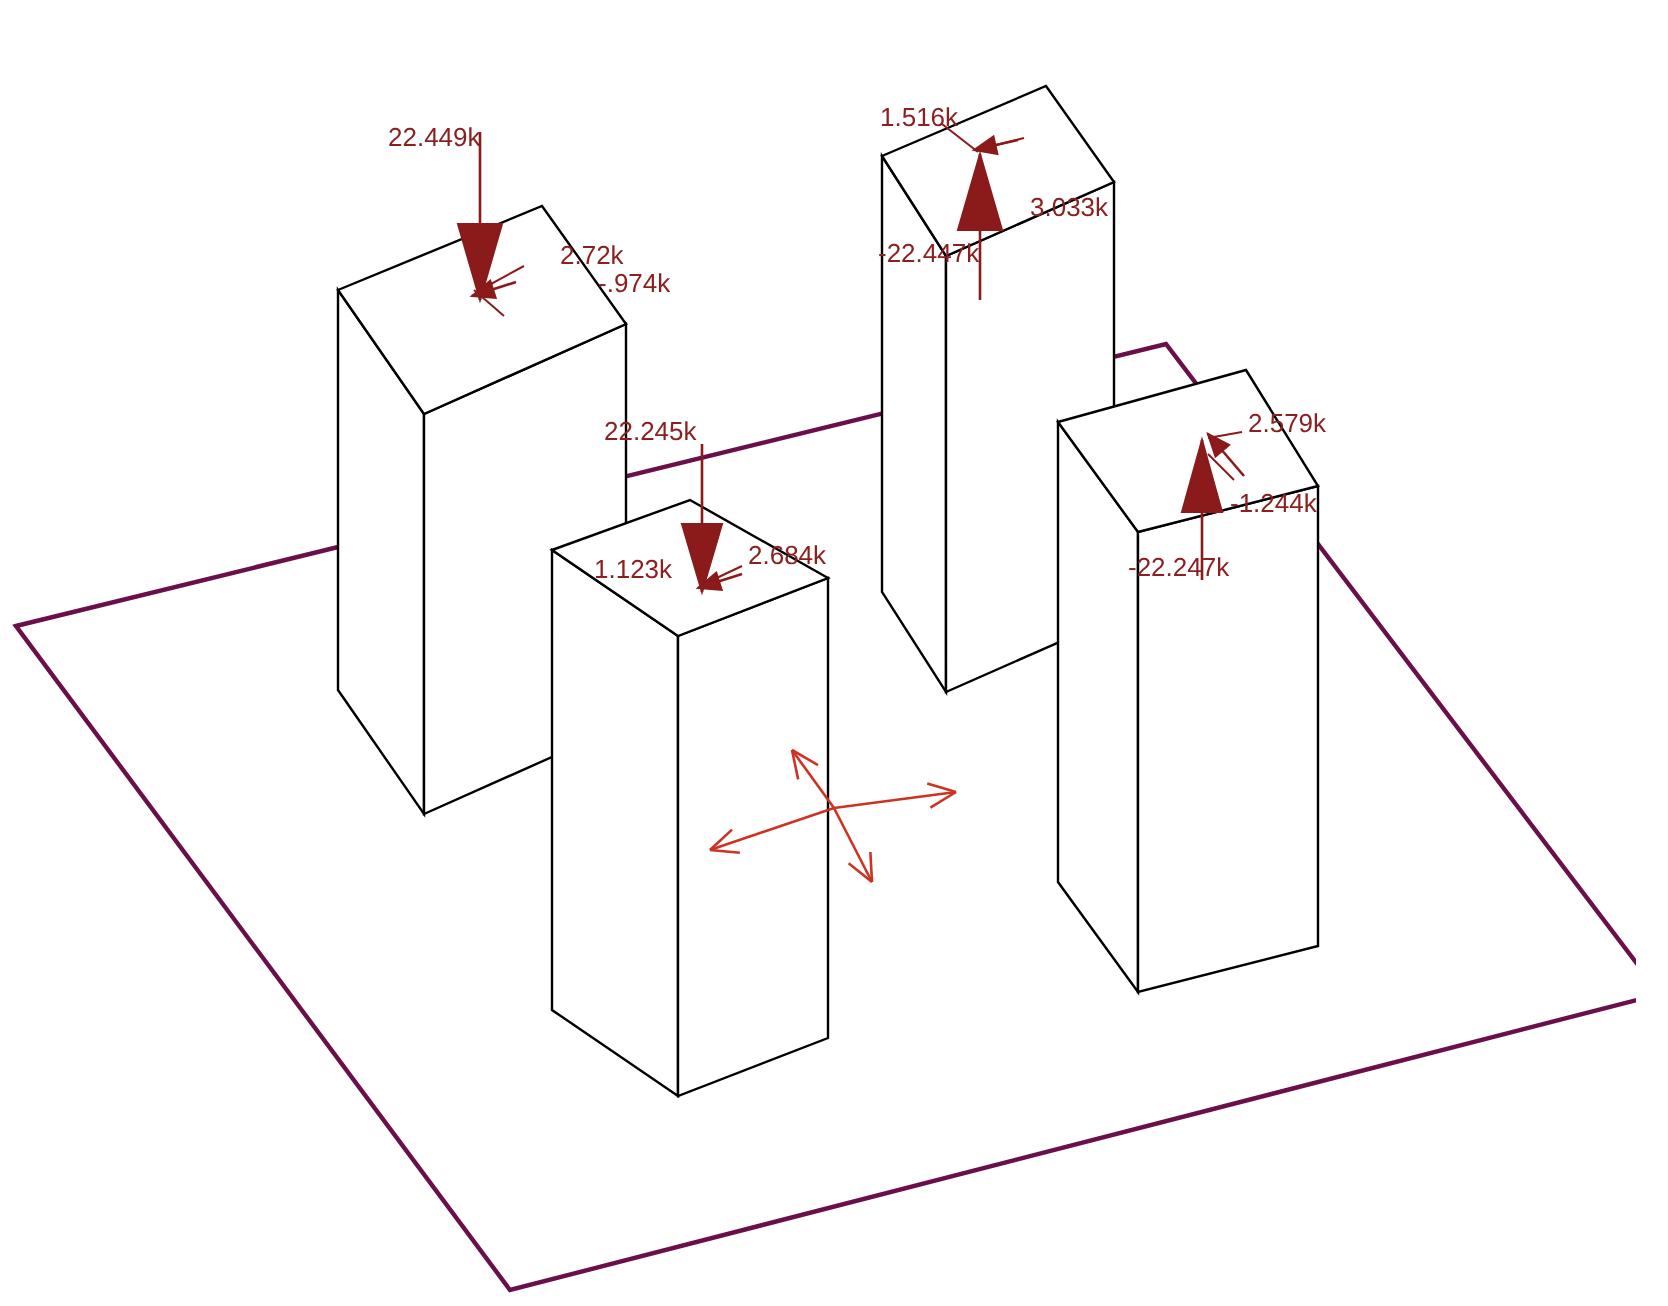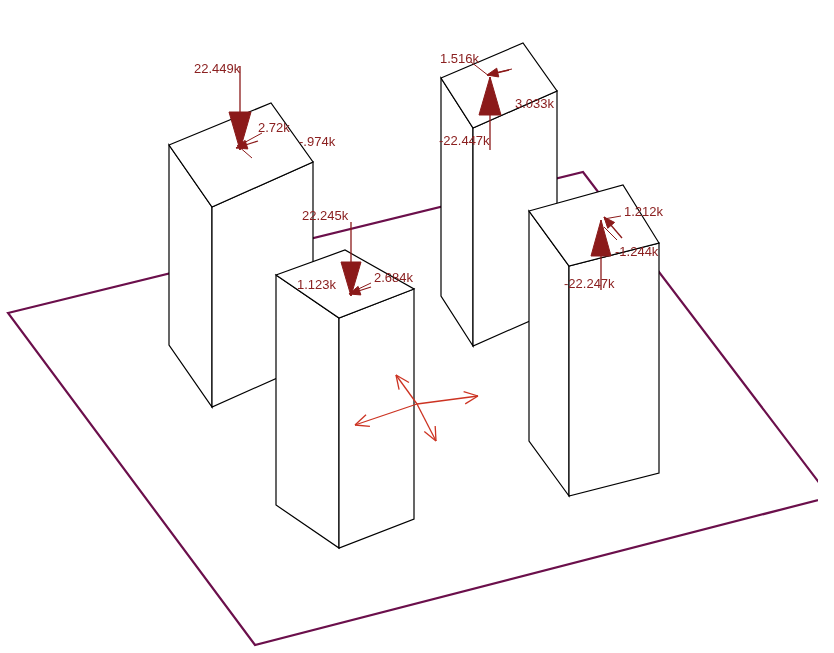--- a/index.html
+++ b/index.html
@@ -103,25 +103,25 @@
         <line x1="417" y1="404" x2="396" y2="375" stroke="#cc3322" stroke-width="1.3" stroke-linecap="butt"></line>
         <line x1="396" y1="375" x2="399.0790988464213" y2="389.68057050301405" stroke="#cc3322" stroke-width="1.3" stroke-linecap="butt"></line>
         <line x1="396" y1="375" x2="408.9869698393936" y2="382.5059053012065" stroke="#cc3322" stroke-width="1.3" stroke-linecap="butt"></line>
         <line x1="417" y1="404" x2="436" y2="441" stroke="#cc3322" stroke-width="1.3" stroke-linecap="butt"></line>
         <line x1="436" y1="441" x2="435.1844041689317" y2="426.02218963131315" stroke="#cc3322" stroke-width="1.3" stroke-linecap="butt"></line>
         <line x1="436" y1="441" x2="424.30249665857986" y2="431.610196190683" stroke="#cc3322" stroke-width="1.3" stroke-linecap="butt"></line>
       </g>
     </svg>
   <div id="labels">
       <div class="lbl" style="left: 194px; top: 62px;">22.449k</div>
-      <div class="lbl" style="left: 258px; top: 121px;">2.72k</div>
+      <div class="lbl" style="left: 280px; top: 121px;">2.72k</div>
       <div class="lbl" style="left: 251px; top: 135px; padding-left: 48px;">-.974k</div>
       <div class="lbl" style="left: 440px; top: 52px;">1.516k</div>
       <div class="lbl" style="left: 515px; top: 61px; margin-top: 36px;">3.033k</div>
-      <div class="lbl" style="left: 439px; top: 134px;">-22.447k</div>
+      <div class="lbl" style="left: 439px; top: 120px;">-22.447k</div>
       <div class="lbl" style="left: 302px; top: 209px;">22.245k</div>
       <div class="lbl" style="left: 297px; top: 278px; text-align: right;">1.123k</div>
       <div class="lbl" style="left: 374px; top: 271px;">2.684k</div>
-      <div class="lbl" style="left: 624px; top: 205px;">1.212k</div>
+      <div class="lbl" style="left: 624px; top: 205px;">2.579k</div>
       <div class="lbl" style="left: 615px; top: 245px;">-1.244k</div>
       <div class="lbl" style="left: 564px; top: 277px;">-22.247k</div>
     </div>
 </div>
 
 </body></html>

